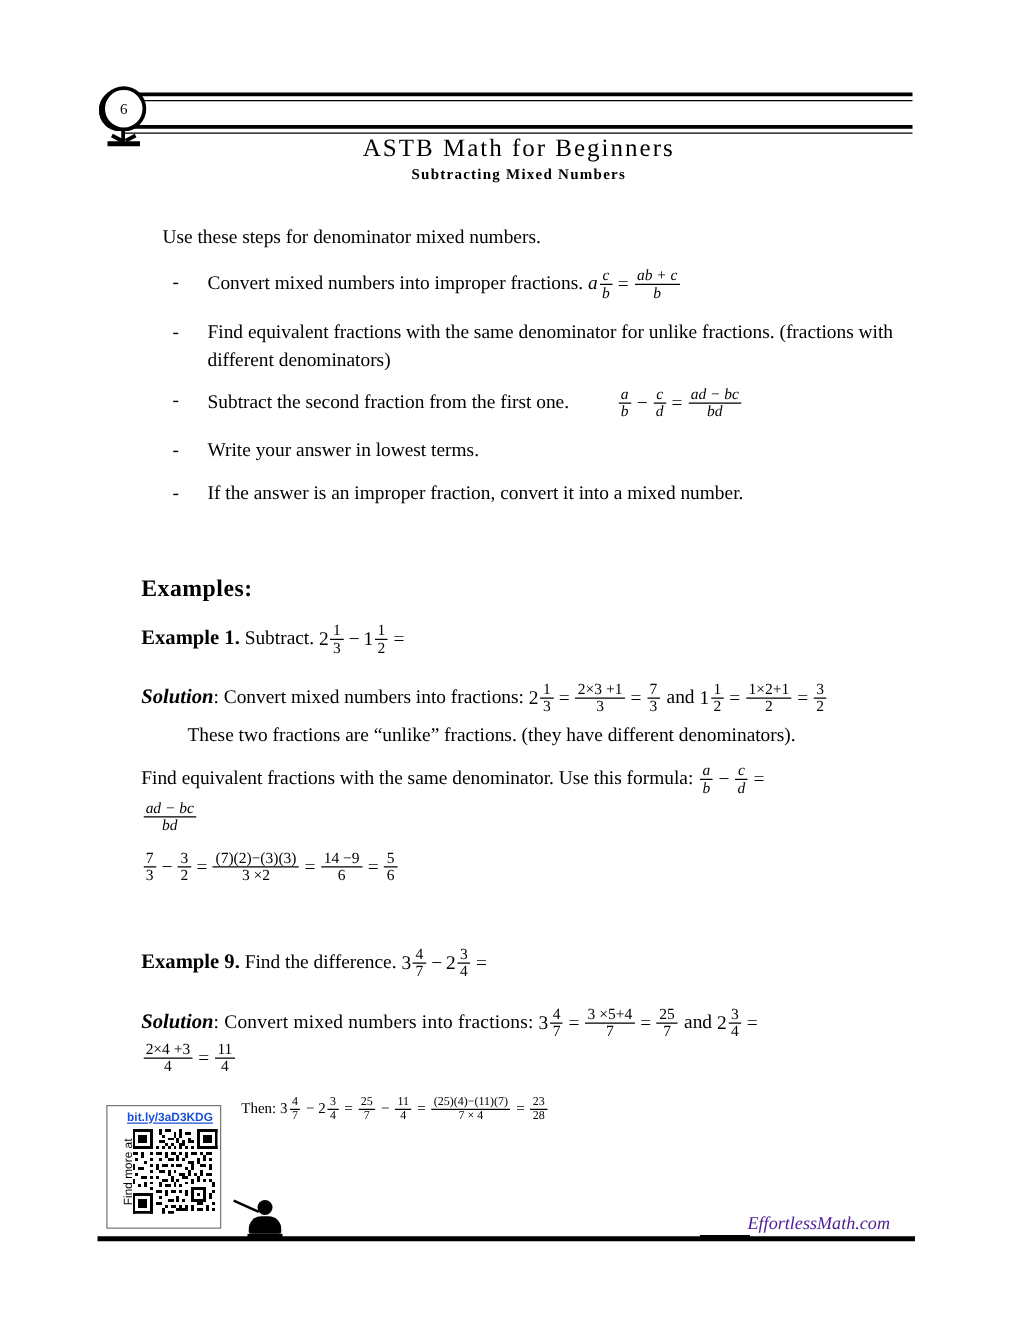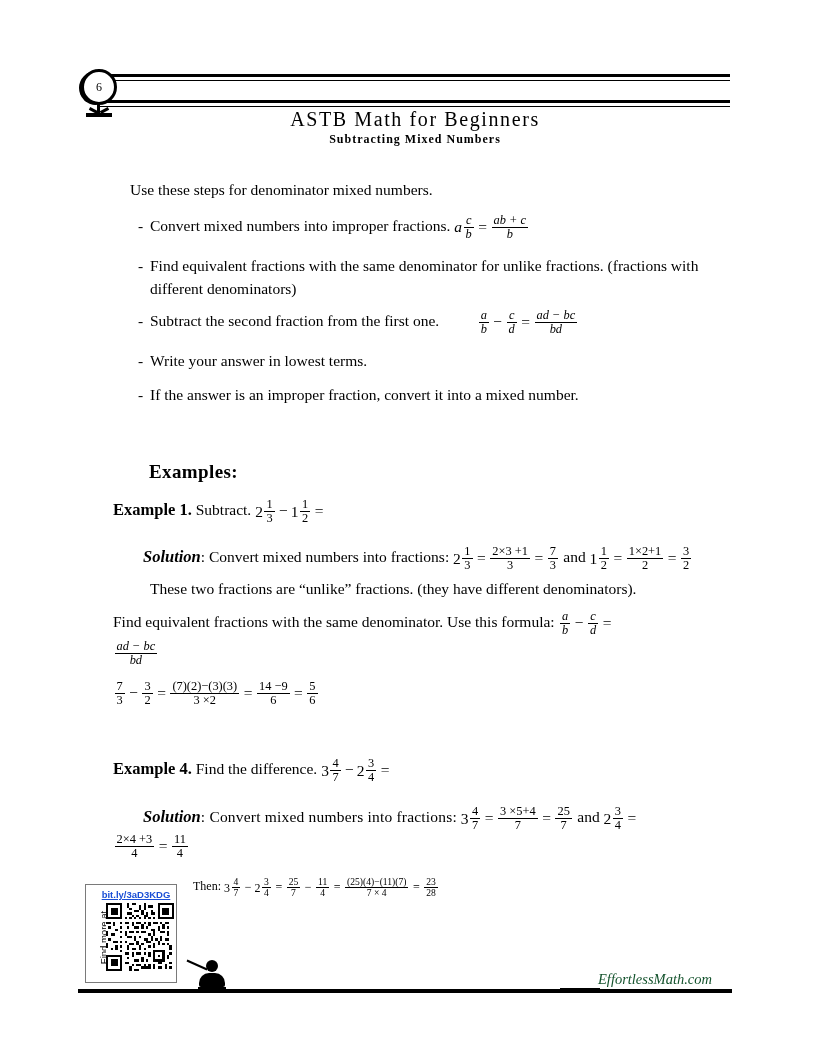--- a/index.html
+++ b/index.html
@@ -140,21 +140,21 @@
     line-height: 1.5;
   }
   .bullet-dash {
     position: absolute;
     left: 0px; top: 0px;
     width: 16px;
     font-size: 15.5px;
   }
   .bullet-text {
     display: block;
-    margin-left: 12px;
+    margin-left: 28px;
   }
 
   #bullet-1 { top: 214px; }
   #bullet-2 { top: 254px; }
   #bullet-3 { top: 309px; }
   #bullet-4 { top: 349px; }
   #bullet-5 { top: 383px; }
 
   
   .math {
@@ -189,31 +189,29 @@
   .mixed > .whole { vertical-align: middle; }
   .op { margin: 0 3px; }
 
   
   #examples-head {
     position: absolute;
     left: 113px; top: 461px;
     font-size: 19px;
     font-weight: bold;
     letter-spacing: 0.4px;
-    margin-left: 36px;
   }
   .ex-label {
     font-weight: bold;
     font-size: 16.5px;
   }
   .sol-label {
     font-weight: bold;
     font-style: italic;
     font-size: 16.5px;
-    margin-left: 30px;
   }
   #ex1-line {
     position: absolute;
     left: 113px; top: 498px;
     font-size: 15.5px;
     white-space: nowrap;
   }
   #ex1-sol-l1 {
     position: absolute;
     left: 113px; top: 545px;
@@ -351,21 +349,21 @@
     position: absolute;
     left: 78px; top: 989px;
     width: 654px; height: 4px;
     background: #000;
   }
   #footer-brand {
     position: absolute;
     left: 598px; top: 971px;
     font-size: 14.5px;
     font-style: italic;
-    color: #14532d;
+    color: #4c1d95;
     white-space: nowrap;
   }
   #footer-underline {
     position: absolute;
     left: 560px; top: 988px;
     width: 40px; height: 2px;
     background: #000;
   }
 </style>
 </head>
@@ -470,21 +468,21 @@
   </span>
 </div>
 
 <div id="ex1-calc">
   <span class="math">
     <span class="frac"><span class="num">7</span><span class="den">3</span></span><span class="op">−</span><span class="frac"><span class="num">3</span><span class="den">2</span></span><span class="op">=</span><span class="frac"><span class="num">(7)(2)−(3)(3)</span><span class="den">3 ×2</span></span><span class="op">=</span><span class="frac"><span class="num">14 −9</span><span class="den">6</span></span><span class="op">=</span><span class="frac"><span class="num">5</span><span class="den">6</span></span>
   </span>
 </div>
 
 <div id="ex2-line">
-  <span class="ex-label">Example 4.</span>
+  <span class="ex-label">Example 9.</span>
   <span>Find the difference.</span>
   <span class="math">
     <span class="mixed"><span class="whole">3</span><span class="frac"><span class="num">4</span><span class="den">7</span></span></span><span class="op">−</span><span class="mixed"><span class="whole">2</span><span class="frac"><span class="num">3</span><span class="den">4</span></span></span><span class="op">=</span>
   </span>
 </div>
 
 <div id="ex2-sol-l1">
   <span class="sol-label">Solution</span><span class="spaced-words">:  Convert  mixed  numbers  into  fractions:</span>
   <span class="math">
     <span class="mixed"><span class="whole">3</span><span class="frac"><span class="num">4</span><span class="den">7</span></span></span><span class="op">=</span><span class="frac"><span class="num">3 ×5+4</span><span class="den">7</span></span><span class="op">=</span><span class="frac"><span class="num">25</span><span class="den">7</span></span>

